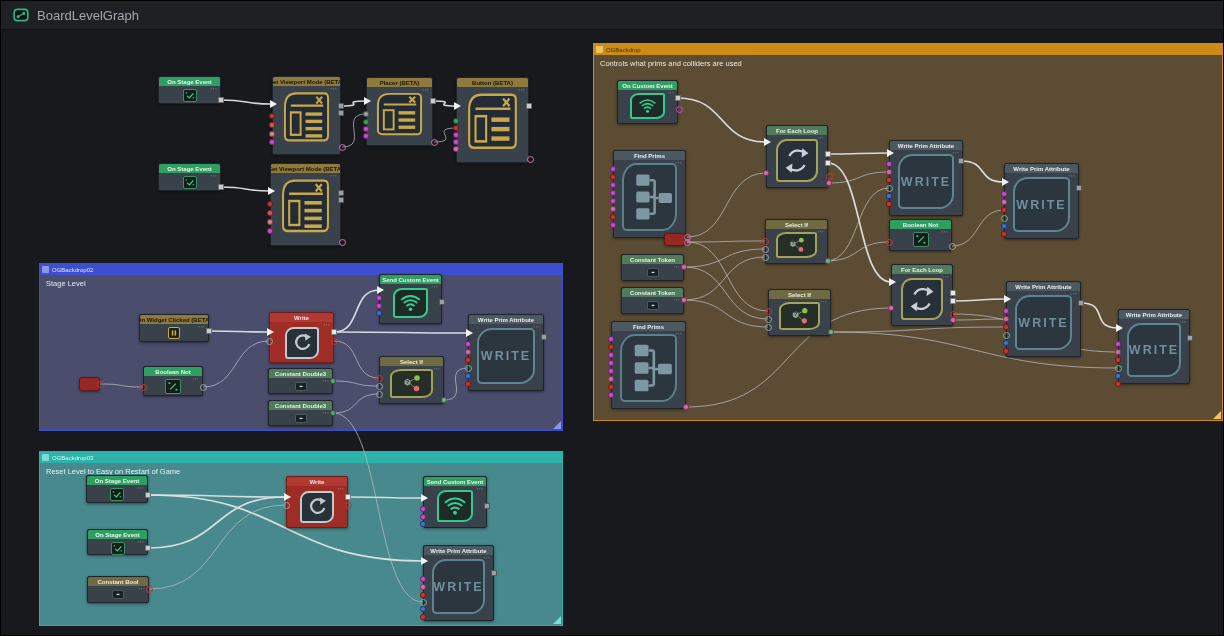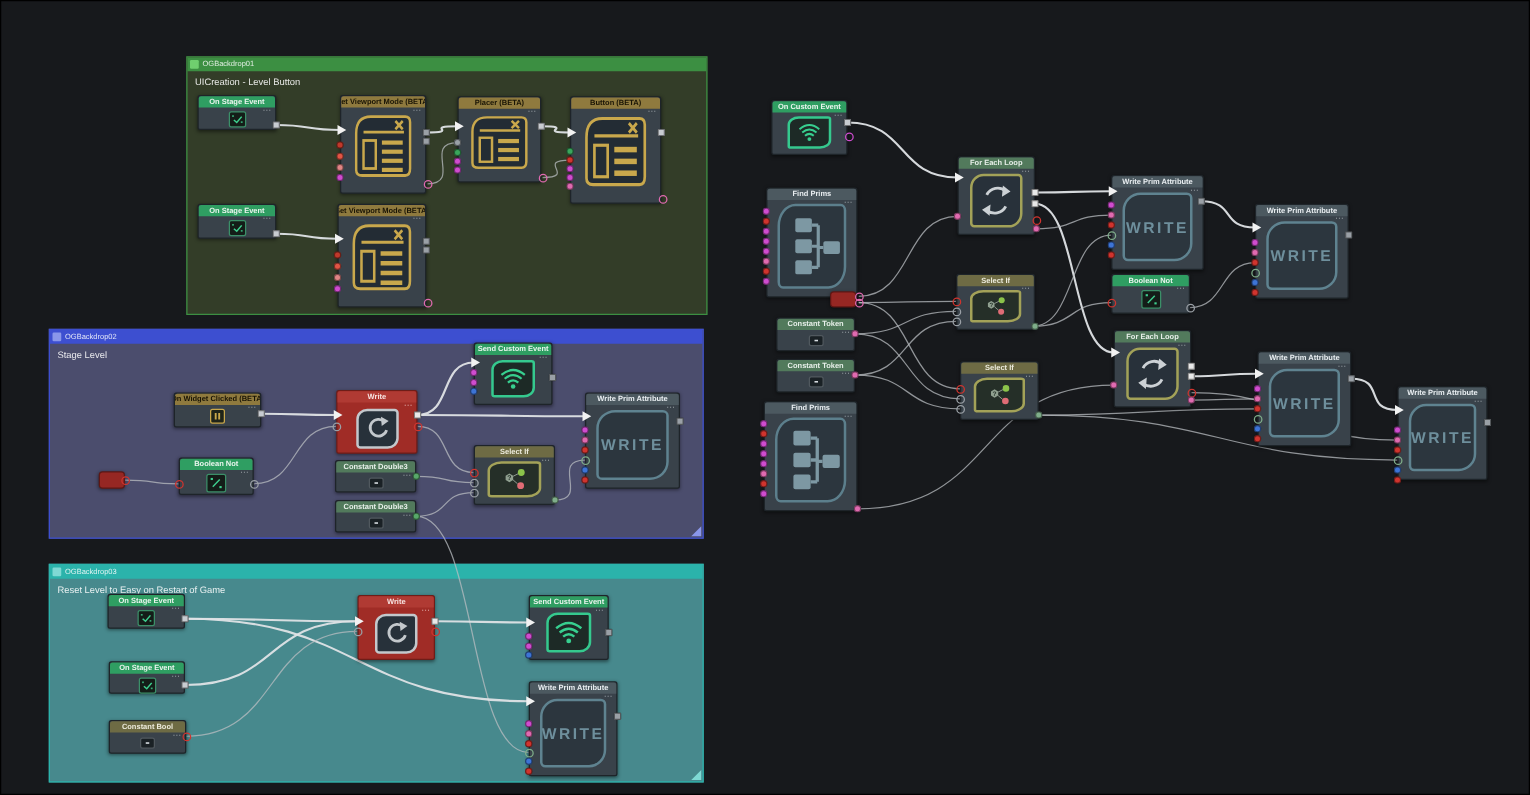--- a/index.html
+++ b/index.html
@@ -64,42 +64,56 @@
   .port{position:absolute;z-index:4;box-sizing:border-box;}
   .p-c{width:6px;height:6px;border-radius:50%;border:1px solid rgba(0,0,0,.45);}
   .p-s{width:6px;height:6px;border-radius:1px;border:1px solid rgba(0,0,0,.45);}
   .p-r{width:7px;height:7px;border-radius:50%;background:transparent!important;border:1.5px solid;}
   .p-a{width:0;height:0;border-top:4px solid transparent;border-bottom:4px solid transparent;border-left:7px solid #f2f2f2;background:transparent!important;}
 </style>
 </head>
 <body>
 
 <div id="stage">
-<div class="frame" style="left: 148px; top: 44px; width: 417px; height: 207px; background: rgb(51, 61, 40); border-color: rgb(60, 143, 66);">
-      <div class="fhdr" style="background: rgb(60, 143, 66);">
-        <span class="fchip" style="background: rgb(111, 207, 111);"></span>
-        <span class="flabel">OGBackdrop01</span>
-      </div>
-      <div class="ftitle">UICreation - Level Button</div>
-    </div>
+  <div class="topbar">
+    <div class="graph-tab">
+      <span class="tab-icon">
+        <svg viewBox="0 0 20 20">
+            <rect x="1.5" y="3" width="17" height="14" rx="4" fill="#0d1411" stroke="#35b37f" stroke-width="2"></rect>
+            <circle cx="6.5" cy="12" r="2" fill="#35b37f"></circle>
+            <circle cx="13.5" cy="8" r="2" fill="#35b37f"></circle>
+            <path d="M8 11 L12 9" stroke="#35b37f" stroke-width="1.5"></path>
+          </svg>
+      </span>
+      <span class="tab-title">BoardLevelGraph</span>
+    </div>
+  </div>
     <div class="frame" style="left: 38px; top: 262px; width: 524px; height: 168px; background: rgb(75, 77, 109); border-color: rgb(61, 79, 208);">
       <div class="fhdr" style="background: rgb(61, 79, 208);">
         <span class="fchip" style="background: rgb(138, 151, 234);"></span>
         <span class="flabel">OGBackdrop02</span>
       </div>
       <div class="ftitle">Stage Level</div>
       <div class="fresize" style="border-color: transparent transparent rgb(138, 151, 234);"></div>
     </div>
     <div class="frame" style="left: 38px; top: 450px; width: 524px; height: 175px; background: rgb(71, 137, 141); border-color: rgb(43, 179, 171);">
       <div class="fhdr" style="background: rgb(43, 179, 171);">
         <span class="fchip" style="background: rgb(127, 217, 212);"></span>
         <span class="flabel">OGBackdrop03</span>
       </div>
       <div class="ftitle">Reset Level to Easy on Restart of Game</div>
       <div class="fresize" style="border-color: transparent transparent rgb(127, 217, 212);"></div>
+    </div>
+    <div class="frame" style="left: 592px; top: 42px; width: 630px; height: 378px; background: rgb(92, 76, 52); border-color: rgb(204, 139, 22);">
+      <div class="fhdr" style="background: rgb(204, 139, 22);">
+        <span class="fchip" style="background: rgb(238, 195, 95);"></span>
+        <span class="flabel dark">OGBackdrop</span>
+      </div>
+      <div class="ftitle">Controls what prims and colliders are used</div>
+      <div class="fresize" style="border-color: transparent transparent rgb(238, 195, 95);"></div>
     </div>
     <svg class="wires" width="1224" height="636">
       <path d="M 220 99 C 248.05 99, 242.95 103, 271 103" fill="none" stroke="#dfe3e6" stroke-width="1.7" opacity="0.95"></path>
       <path d="M 340 105 C 368 105, 337 100, 365 100" fill="none" stroke="#dfe3e6" stroke-width="1.7" opacity="0.95"></path>
       <path d="M 341 146 C 369 146, 337 113, 365 113" fill="none" stroke="#b9bdc2" stroke-width="1" opacity="0.75"></path>
       <path d="M 432 100 C 460 100, 427 105, 455 105" fill="none" stroke="#dfe3e6" stroke-width="1.7" opacity="0.95"></path>
       <path d="M 433 141 C 461 141, 427 127, 455 127" fill="none" stroke="#b9bdc2" stroke-width="1" opacity="0.75"></path>
       <path d="M 220 186 C 248 186, 241 190, 269 190" fill="none" stroke="#dfe3e6" stroke-width="1.7" opacity="0.95"></path>
       <path d="M 208 330 C 241 330, 235 331, 268 331" fill="none" stroke="#dfe3e6" stroke-width="1.7" opacity="0.95"></path>
       <path d="M 99 383 C 127 383, 114 386, 142 386" fill="none" stroke="#b9bdc2" stroke-width="1" opacity="0.75"></path>

